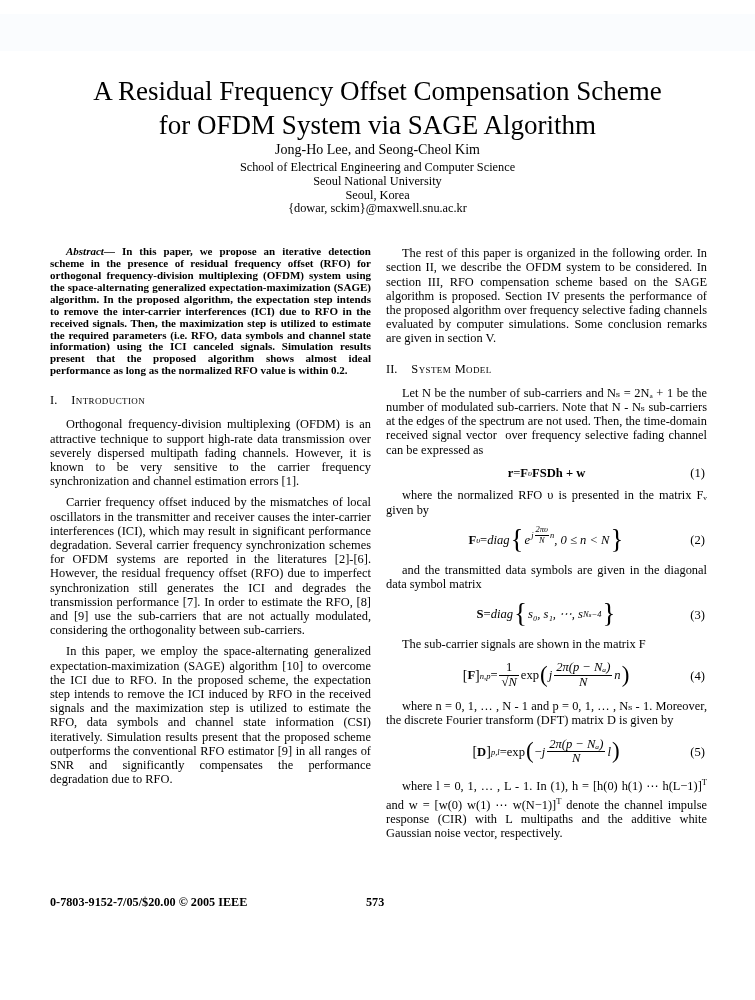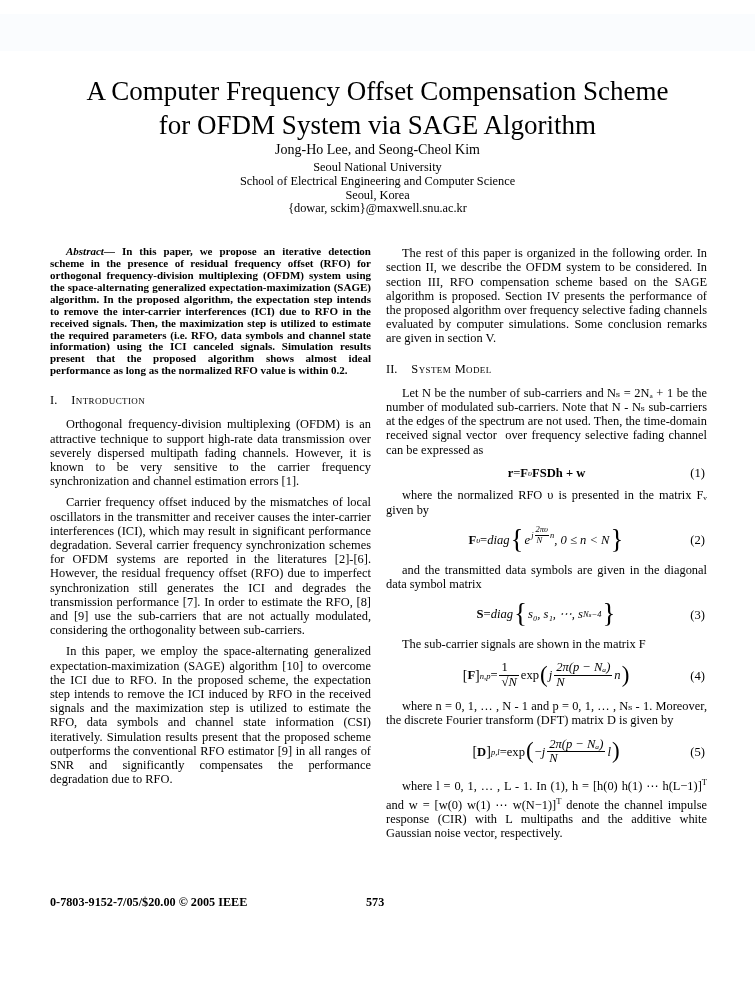--- a/index.html
+++ b/index.html
@@ -29,45 +29,45 @@
   .sec-num { }
   .sec-title { font-variant:small-caps; margin-left:14px; letter-spacing:0.4px; }
 
   
   .eq-row { position:relative; text-align:center; margin:10px 0 9px; font-size:12.6px; line-height:1; text-indent:0; }
   .eq-num { position:absolute; right:2px; top:50%; transform:translateY(-50%); font-style:normal; }
   .eq-content { display:inline-flex; align-items:center; }
   .it { font-style:italic; }
   .bv { font-weight:bold; font-style:normal; }
   sub { font-size:8.5px; }
-  .frac { display:inline-block; vertical-align:middle; text-align:left; line-height:1.1; margin:0 2px; }
+  .frac { display:inline-block; vertical-align:middle; text-align:center; line-height:1.1; margin:0 2px; }
   .frac .fnum { display:block; border-bottom:1px solid #000; padding:0 2px; }
   .frac .fden { display:block; padding:0 2px; }
   .exp-group { display:inline-flex; align-items:center; font-size:8.5px; position:relative; top:-5px; margin-left:1px; }
   .exp-group .frac { margin:0 1px; }
   .exp-group .frac .fnum { border-bottom:0.5px solid #000; padding:0 1px; }
   .delim-brace { font-size:27px; font-weight:300; margin:0 1px; position:relative; top:-1px; }
   .delim-paren { font-size:23px; font-weight:300; margin:0 1px; position:relative; top:-1px; }
   .bracket { font-size:14px; }
 
   .footer { position:absolute; top:895px; left:50px; width:666px; font-size:12.2px; font-weight:bold; }
   .pageno { position:absolute; left:316px; top:0; }
 </style>
 </head>
 <body>
 
 <div class="page">
   <div class="top-band"></div>
 
-  <h1 class="title"><span>A Computer Frequency Offset Compensation Scheme</span><br><span>for OFDM System via SAGE Algorithm</span></h1>
+  <h1 class="title"><span>A Residual Frequency Offset Compensation Scheme</span><br><span>for OFDM System via SAGE Algorithm</span></h1>
 
   <div class="authors">Jong-Ho Lee, and Seong-Cheol Kim</div>
   <div class="affil">
+    <div>School of Electrical Engineering and Computer Science</div>
     <div>Seoul National University</div>
-    <div>School of Electrical Engineering and Computer Science</div>
     <div>Seoul, Korea</div>
     <div>{dowar, sckim}@maxwell.snu.ac.kr</div>
   </div>
 
   <div class="columns">
 
     <div class="col">
       <p class="abstract"><span class="ab-label">Abstract—</span><span> In this paper, we propose an iterative detection scheme in the presence of residual frequency offset (RFO) for orthogonal frequency-division multiplexing (OFDM) system using the space-alternating generalized expectation-maximization (SAGE) algorithm. In the proposed algorithm, the expectation step intends to remove the inter-carrier interferences (ICI) due to RFO in the received signals. Then, the maximization step is utilized to estimate the required parameters (i.e. RFO, data symbols and channel state information) using the ICI canceled signals. Simulation results present that the proposed algorithm shows almost ideal performance as long as the normalized RFO value is within 0.2.</span></p>
 
 

